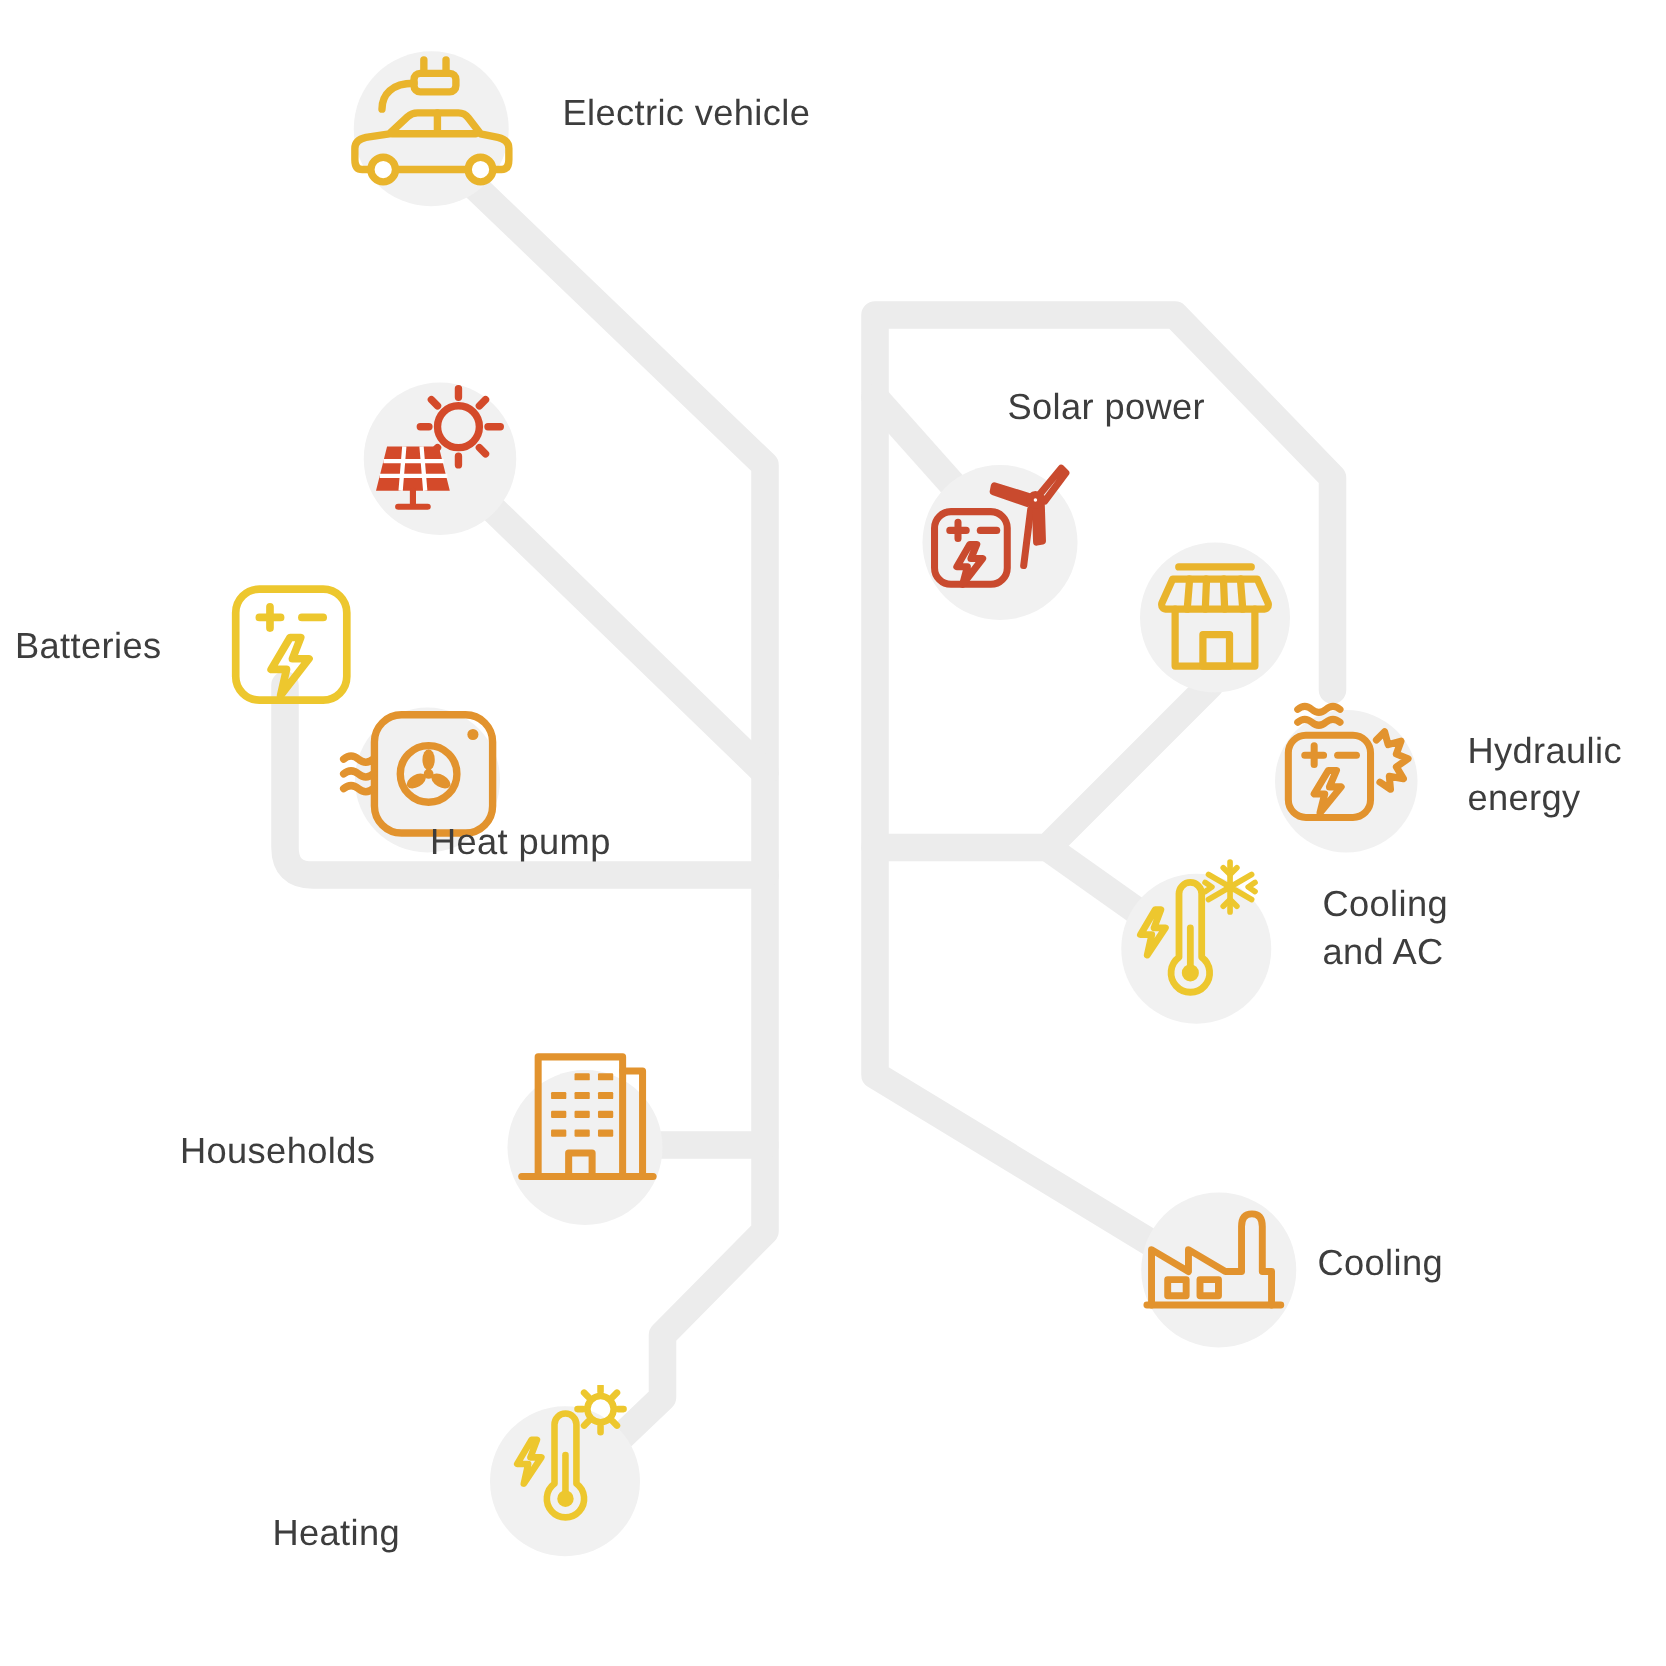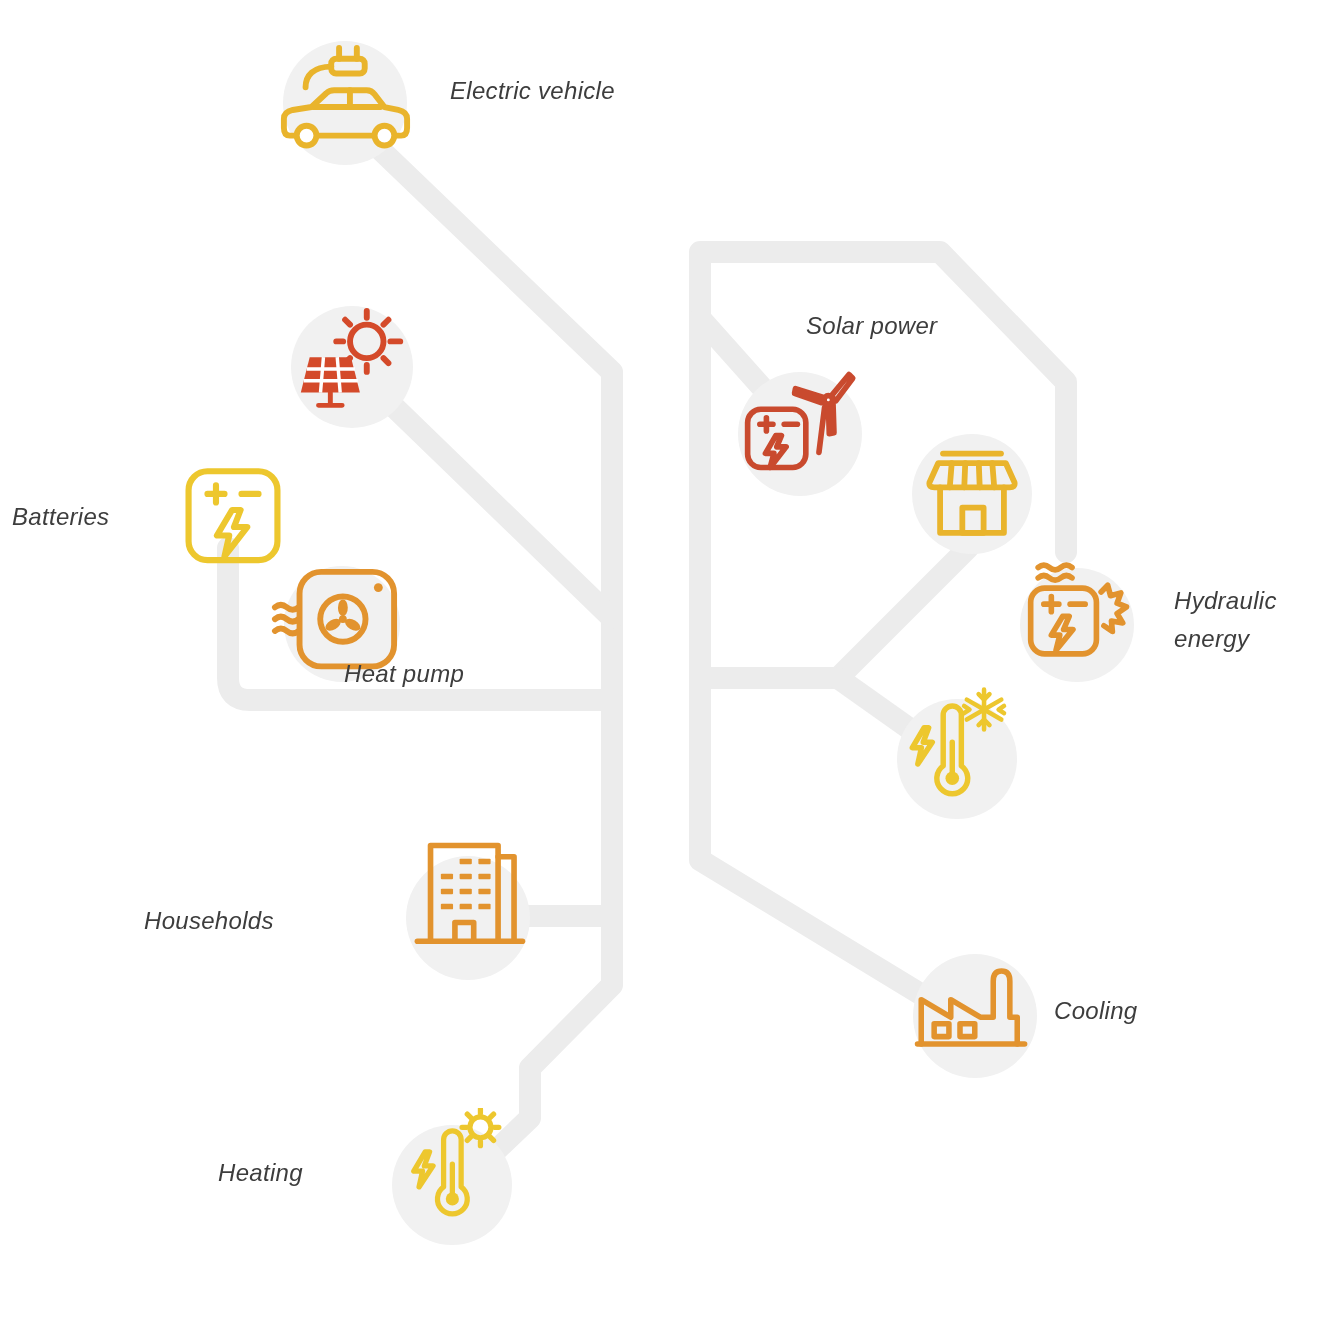--- a/index.html
+++ b/index.html
@@ -4,22 +4,22 @@
 <style>
   html,body{margin:0;padding:0;background:#ffffff;}
   #canvas{
     position:relative;width:1333px;height:1333px;overflow:hidden;
     background:#ffffff;font-family:"Liberation Sans", sans-serif;
   }
   svg.net{position:absolute;left:0;top:0;width:1333px;height:1333px;z-index:0;}
   .bubble{position:absolute;border-radius:50%;background:#F1F1F1;z-index:1;}
   svg.icon{position:absolute;z-index:2;}
   .label{
-    position:absolute;z-index:3;color:#3D3D3D;font-size:24px;line-height:38px;
-    letter-spacing:.3px;white-space:nowrap;font-weight:400;font-style:italic;
+    position:absolute;z-index:3;color:#3D3D3D;font-size:29px;line-height:38px;
+    letter-spacing:.3px;white-space:nowrap;font-weight:400;
   }
   .label.wrap{white-space:normal;}
 </style>
 </head>
 <body>
 
 <div id="canvas">
 
   <svg class="net" viewBox="0 0 1333 1333">
     <g fill="none" stroke="#ECECEC" stroke-width="22" stroke-linecap="round" stroke-linejoin="round">
@@ -183,18 +183,19 @@
       <path d="M6 104 H122"></path>
       <rect x="24" y="82" width="16" height="14"></rect>
       <rect x="52" y="82" width="16" height="14"></rect>
     </g>
   </svg>
 
   <div class="label" style="left:450px;top:72px">Electric vehicle</div>
   <div class="label" style="left:12px;top:498px">Batteries</div>
   <div class="label" style="left:344px;top:655px">Heat pump</div>
   <div class="label" style="left:144px;top:902px">Households</div>
-  <div class="label" style="left:218px;top:1154px">Heating</div>
+  <div class="label" style="left:218px;top:1208px">Heating</div>
   <div class="label" style="left:806px;top:307px">Solar power</div>
   <div class="label wrap" style="left:1174px;top:582px;width:170px">Hydraulic energy</div>
+  <div class="label wrap" style="left:1058px;top:705px;width:145px">Cooling and AC</div>
   <div class="label" style="left:1054px;top:992px">Cooling</div>
 
 </div>
 
 </body></html>

